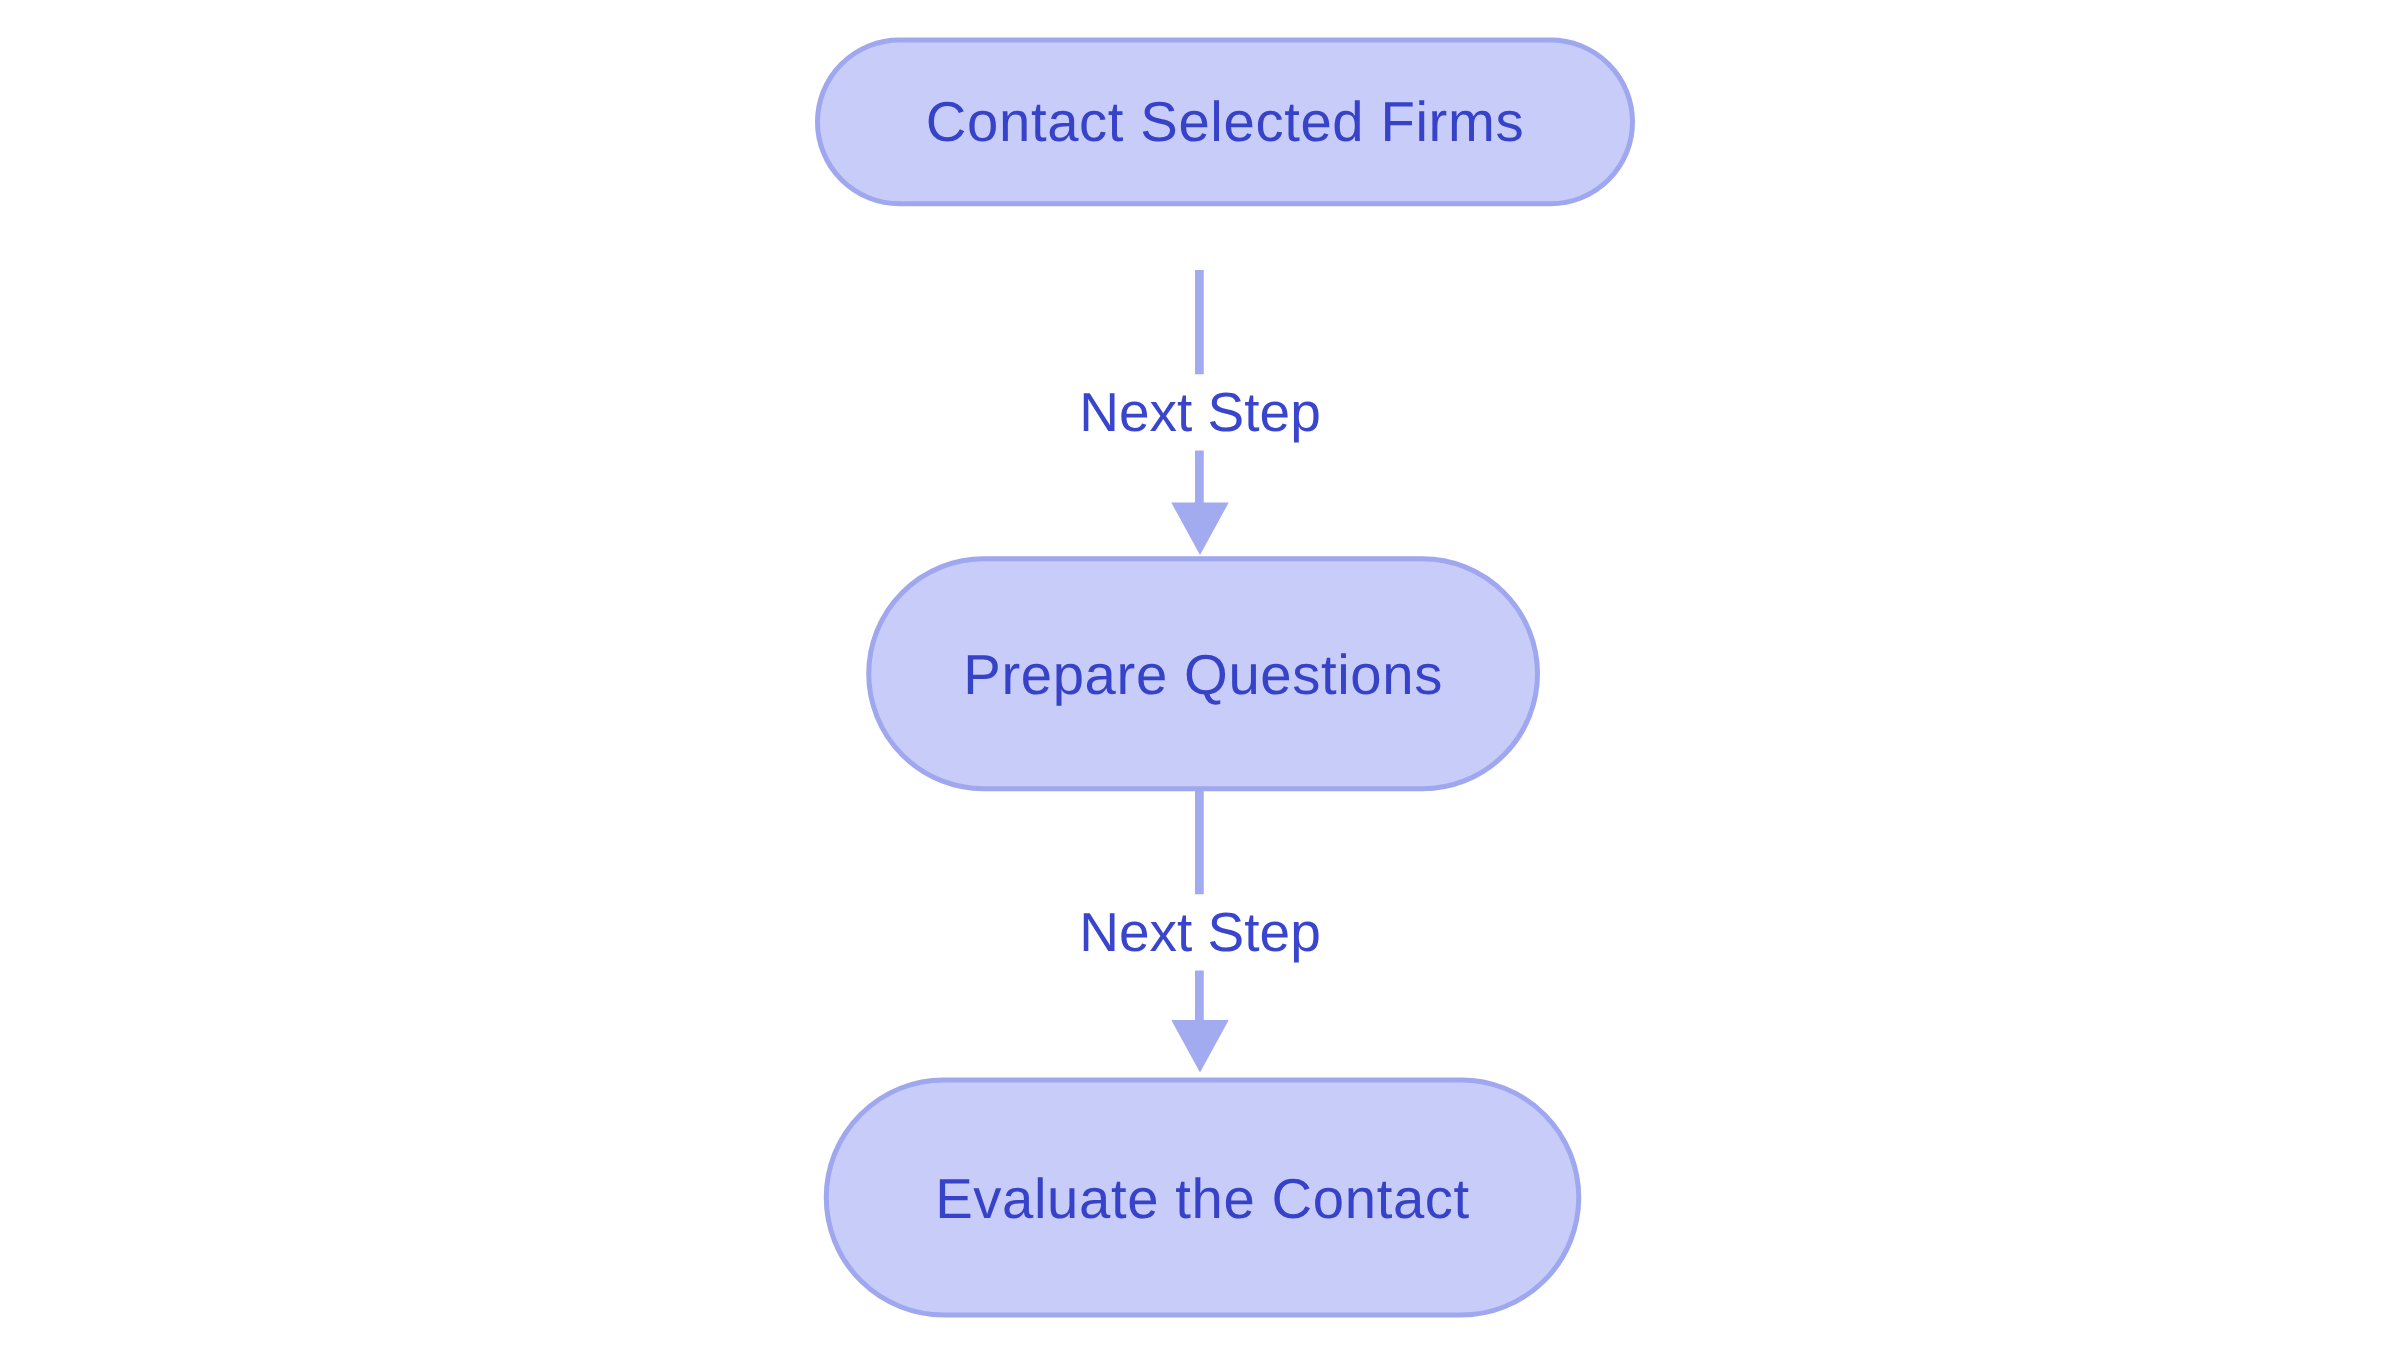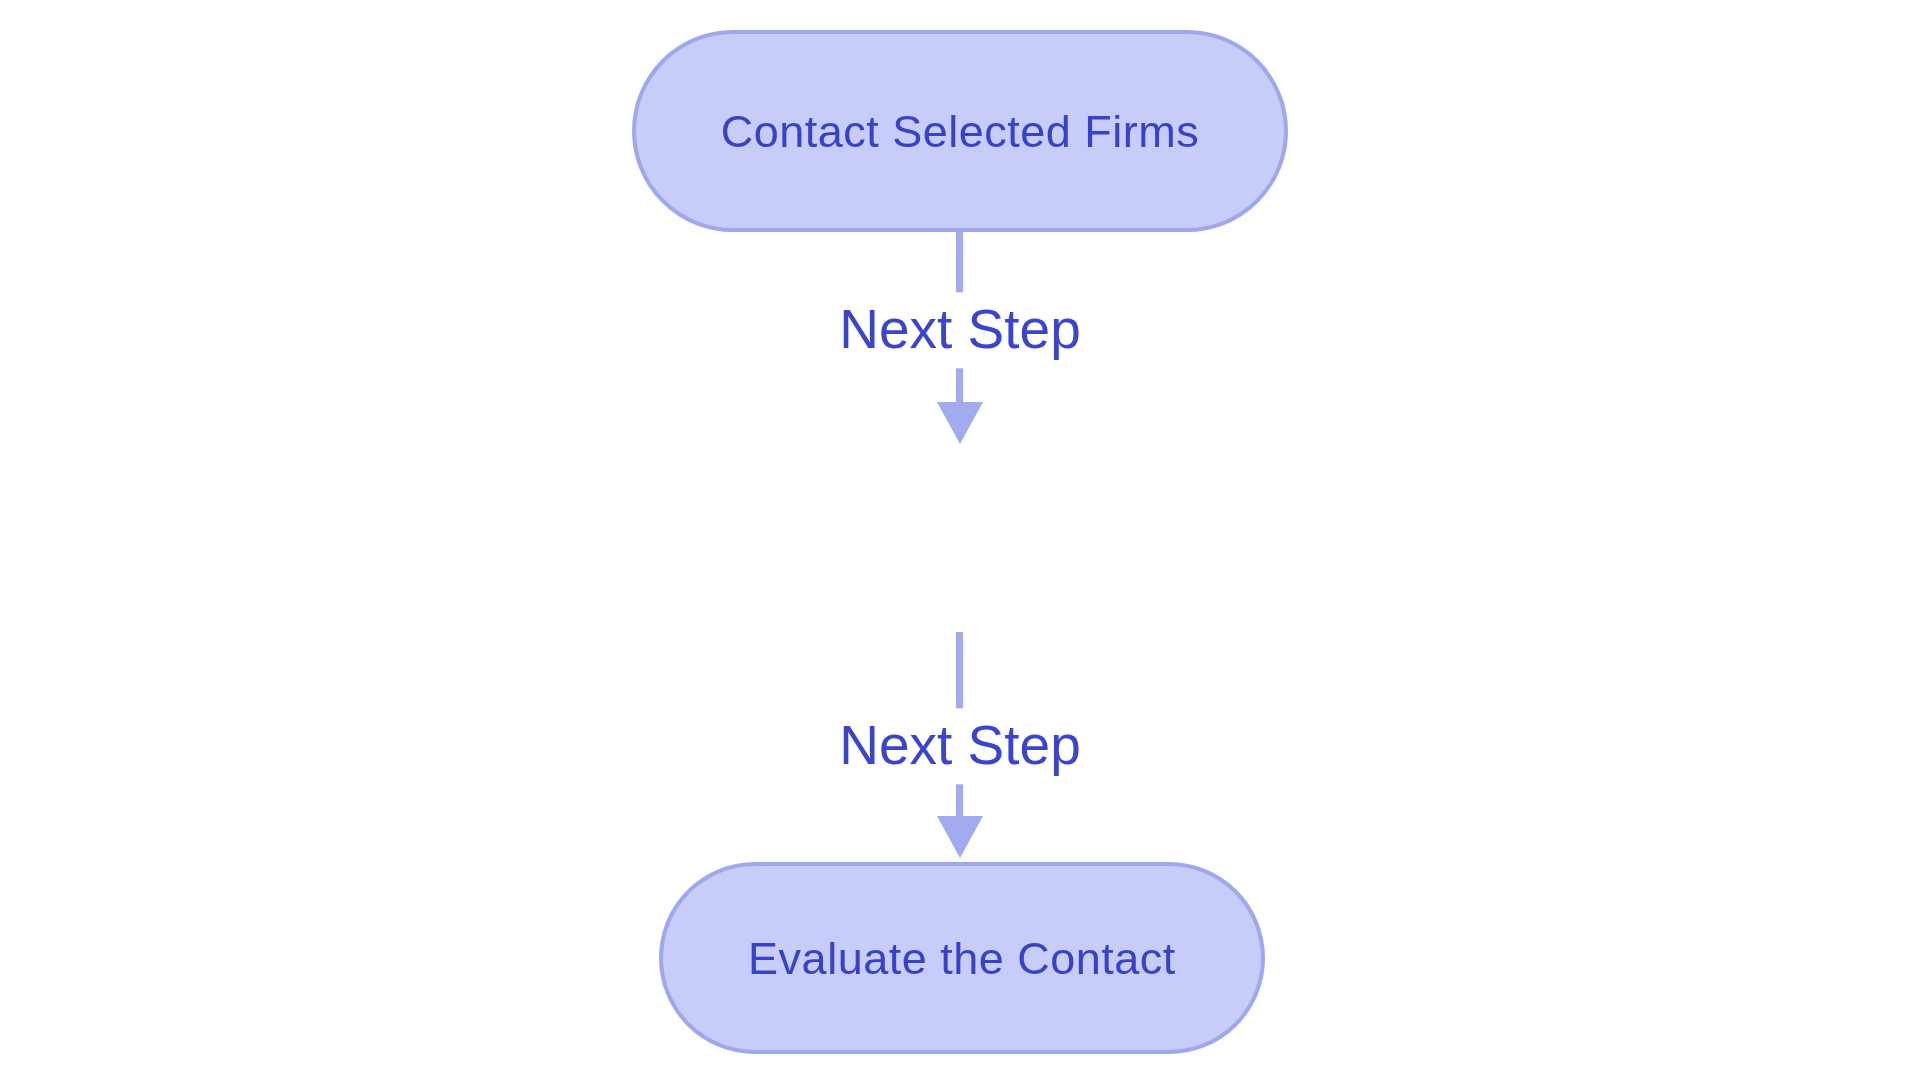--- a/index.html
+++ b/index.html
@@ -26,21 +26,21 @@
     justify-content: center;
     z-index: 3;
   }
   .node-label {
     color: var(--node-text, #3642C8);
     font-size: 45px;
     line-height: 1;
     white-space: nowrap;
     letter-spacing: 0.5px;
   }
-  .n1 { left: 632px; top: 30px;  width: 656px; height: 202px; }
+  .n1 { left: 652px; top: 30px;  width: 656px; height: 135px; }
   .n2 { left: 693px; top: 445px; width: 539px; height: 188px; }
   .n3 { left: 659px; top: 862px; width: 606px; height: 192px; }
 
   .edge-line {
     position: absolute;
     left: 956px;
     width: 7px;
     background: var(--edge-line, #A2AAF0);
     z-index: 1;
   }
@@ -59,21 +59,21 @@
   }
   .a1 { top: 402px; }
   .a2 { top: 816px; }
 
   .edge-label {
     position: absolute;
     left: 960px;
     transform: translate(-50%, -50%);
     background: var(--background, #ffffff);
     color: var(--edge-label-text, #3A45CE);
-    font-size: 55px;
+    font-size: 44px;
     line-height: 1.3;
     padding: 2px 12px;
     white-space: nowrap;
     z-index: 2;
   }
   .lab1 { top: 330px; }
   .lab2 { top: 746px; }
 </style>
 </head>
 <body>
@@ -81,20 +81,23 @@
 <div class="canvas">
 
   <div class="node n1">
     <span class="node-label">Contact Selected Firms</span>
   </div>
 
   <div class="edge-line l1"></div>
   <div class="arrowhead a1"></div>
   <div class="edge-label lab1">Next Step</div>
 
+  <div class="node n2">
+    <span class="node-label">Prepare Questions</span>
+  </div>
 
   <div class="edge-line l2"></div>
   <div class="arrowhead a2"></div>
   <div class="edge-label lab2">Next Step</div>
 
   <div class="node n3">
     <span class="node-label">Evaluate the Contact</span>
   </div>
 
 </div>

